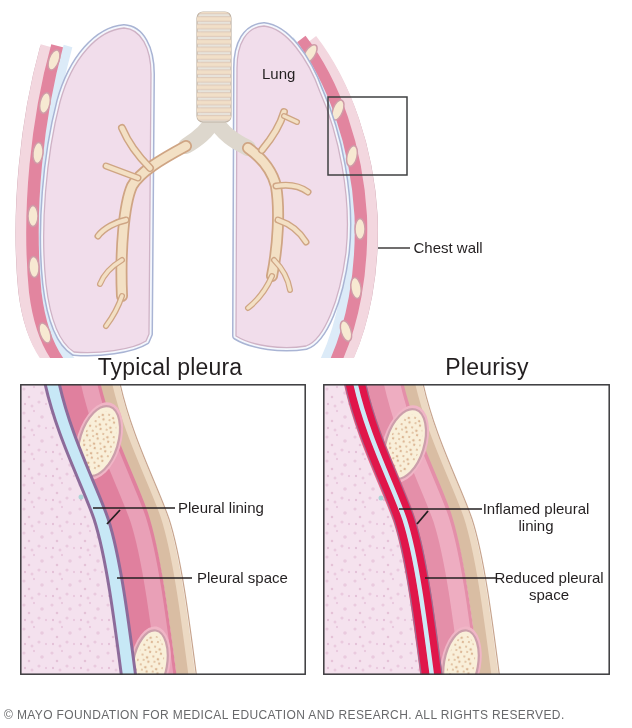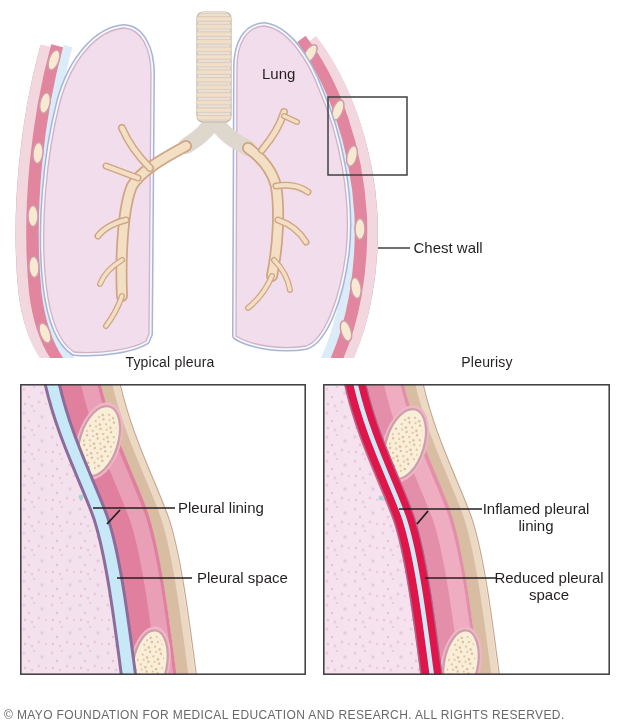--- a/index.html
+++ b/index.html
@@ -1,19 +1,19 @@
 <!DOCTYPE html>
 <html><head>
 <meta charset="utf-8">
 <style>
   html,body{margin:0;padding:0;background:#ffffff;}
   .stage{position:relative;width:632px;height:728px;background:#ffffff;overflow:hidden;
          font-family:"Liberation Sans", sans-serif;}
   .stage svg{position:absolute;display:block;}
-  .panel-title{position:absolute;top:354px;font-size:14px;color:#231f20;text-align:center;
+  .panel-title{position:absolute;top:354px;font-size:23px;color:#231f20;text-align:center;
                letter-spacing:.2px;}
   .footer{position:absolute;left:4px;top:708px;font-size:12px;letter-spacing:.38px;
           color:#68696b;}
   .svg-label{font-family:"Liberation Sans", sans-serif;font-size:15px;fill:#231f20;}
   .leader{stroke:#231f20;stroke-width:1.3;fill:none;}
   .slash{stroke:#231f20;stroke-width:1.8;fill:none;}
 </style>
 </head>
 <body>
 

